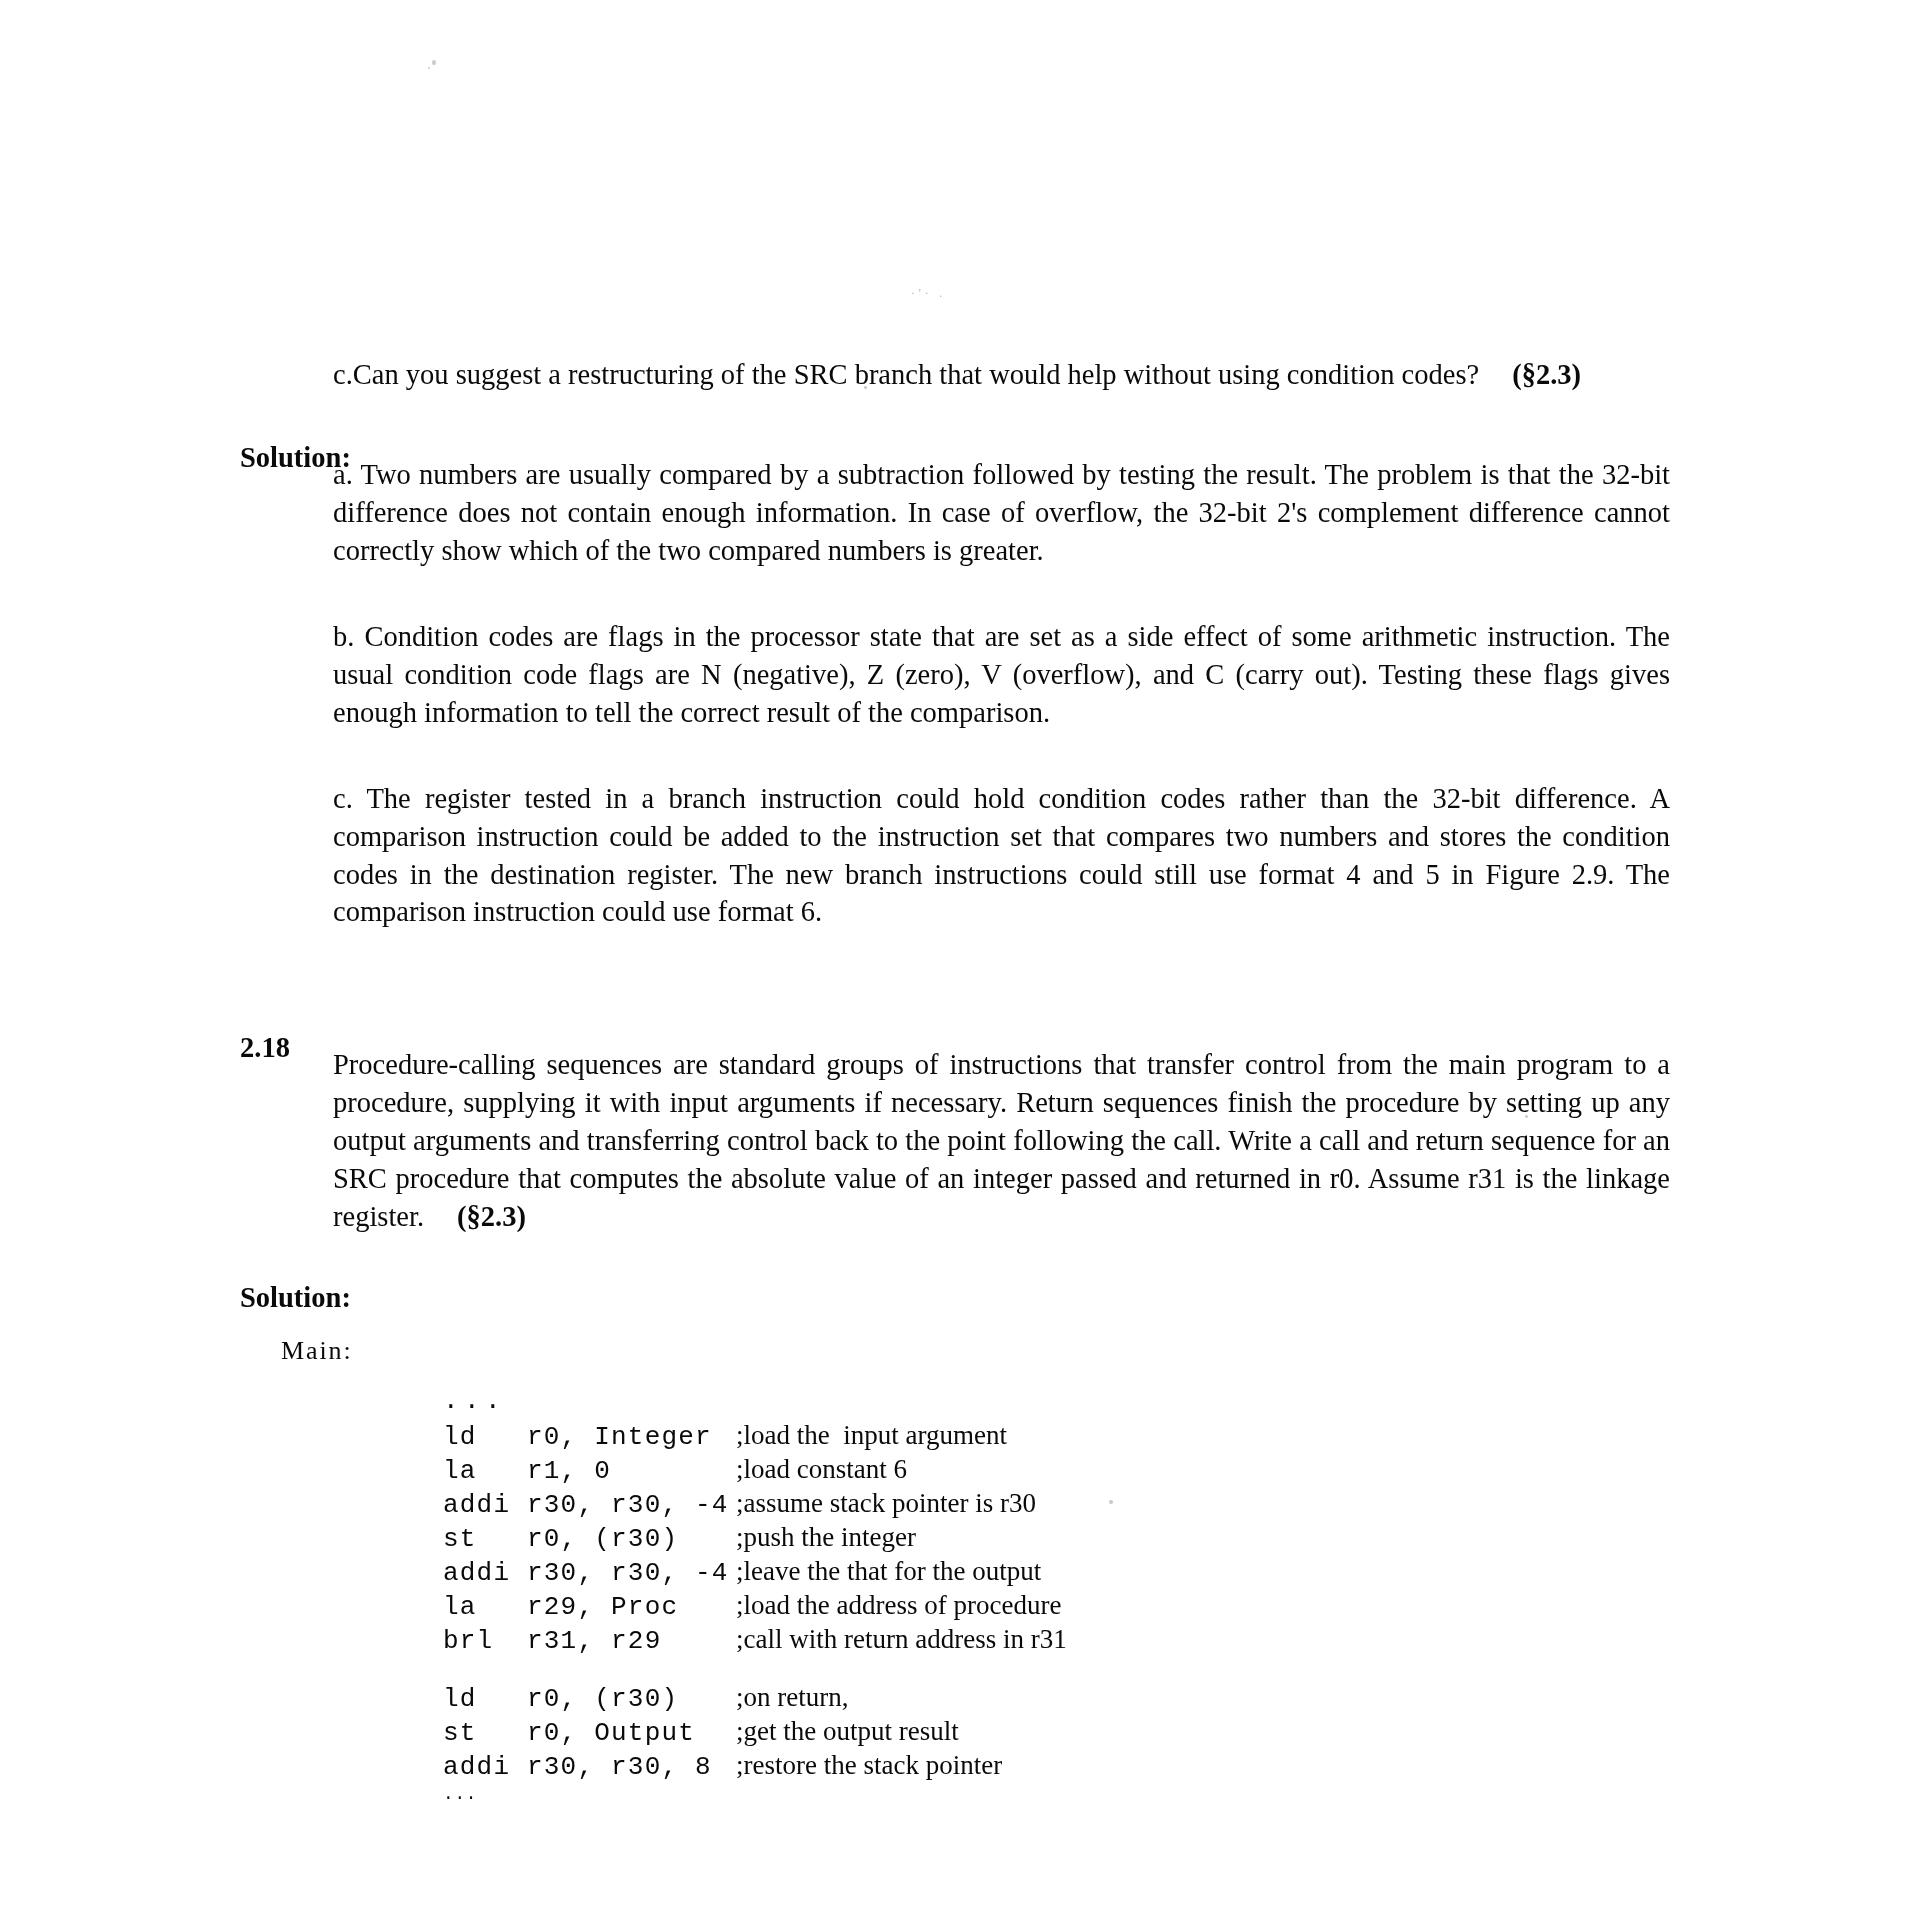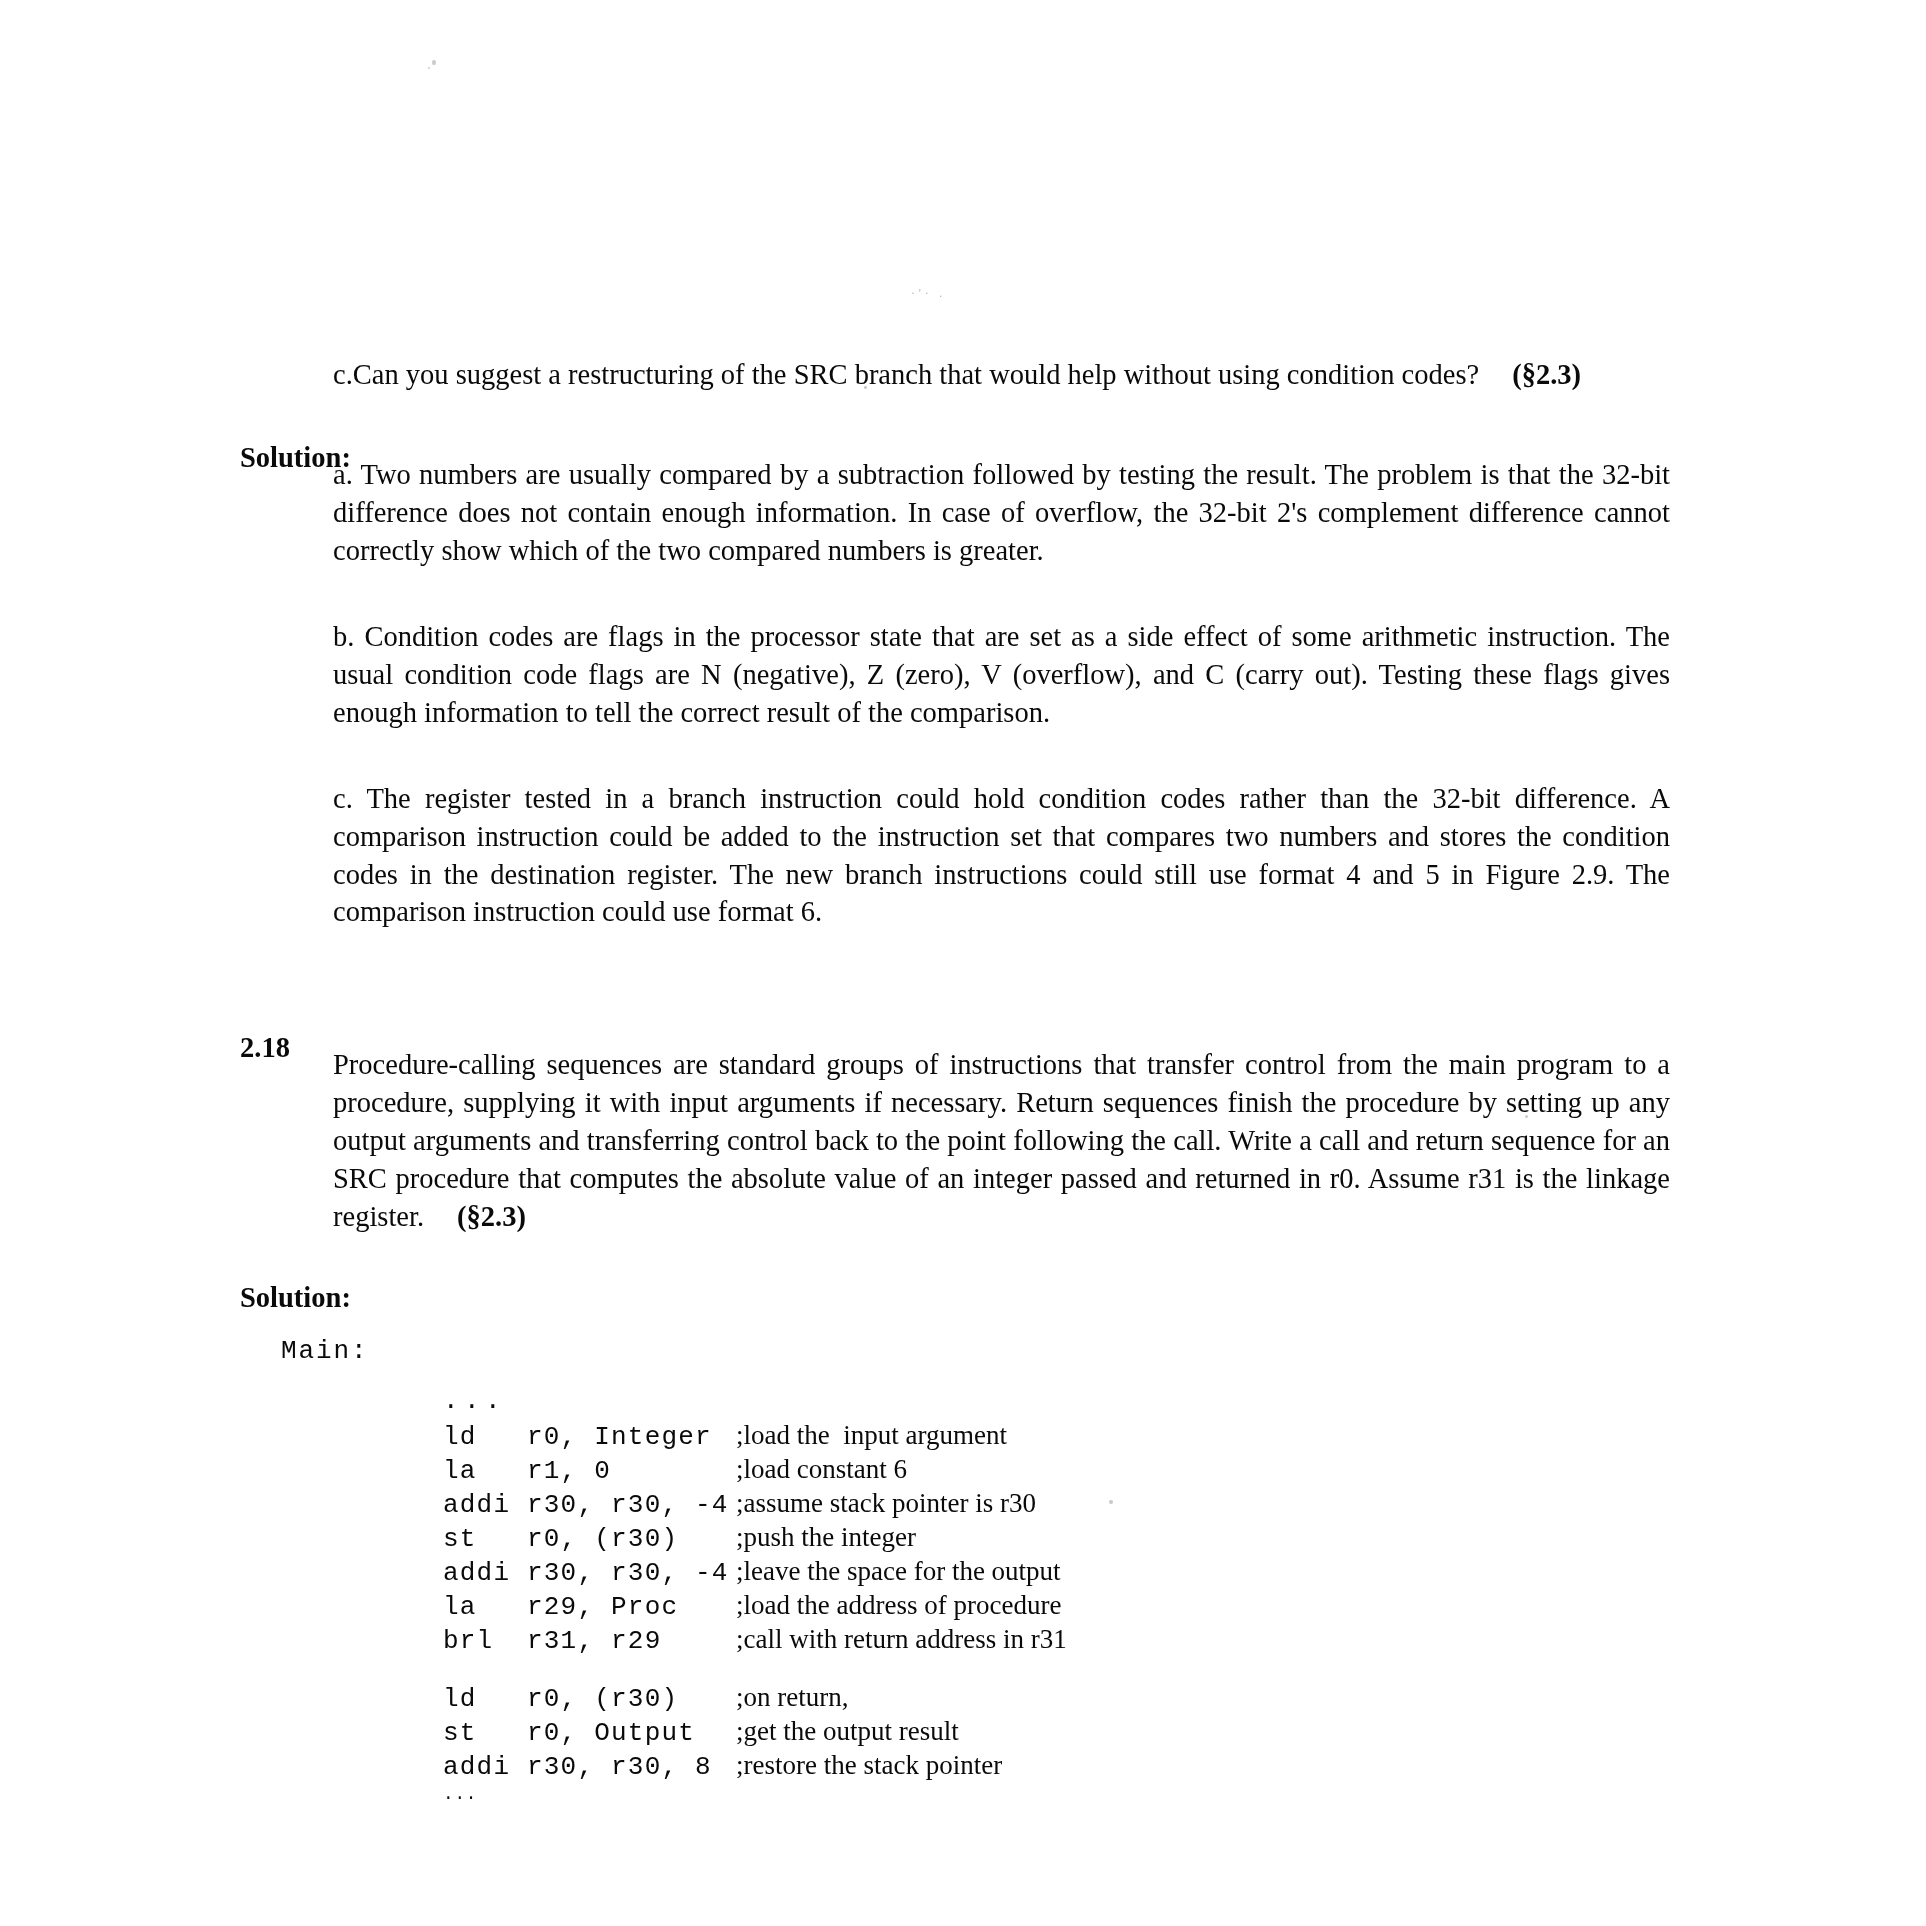--- a/index.html
+++ b/index.html
@@ -85,20 +85,21 @@
 
   .code-wrap {
     font-family: "Liberation Mono", "DejaVu Sans Mono", monospace;
     font-size: 26px;
     line-height: 1.0;
   }
   .code-label {
     margin-left: -35px;
     letter-spacing: 1.9px;
     white-space: pre;
+    font-family: Liberation Serif, serif;
   }
   .code-listing {
     margin-top: 24px;
     margin-left: 127px;
   }
   .code-line {
     display: flex;
     align-items: baseline;
     height: 34px;
   }
@@ -193,21 +194,21 @@
             <div class="code-line">
               <span class="mn">addi r30, r30, -4</span>
               <span class="cm">;assume stack pointer is r30</span>
             </div>
             <div class="code-line">
               <span class="mn">st   r0, (r30)</span>
               <span class="cm">;push the integer</span>
             </div>
             <div class="code-line">
               <span class="mn">addi r30, r30, -4</span>
-              <span class="cm">;leave the space for the output</span>
+              <span class="cm">;leave the that for the output</span>
             </div>
             <div class="code-line">
               <span class="mn">la   r29, Proc</span>
               <span class="cm">;load the address of procedure</span>
             </div>
             <div class="code-line">
               <span class="mn">brl  r31, r29</span>
               <span class="cm">;call with return address in r31</span>
             </div>
             <div class="code-gap"></div>

